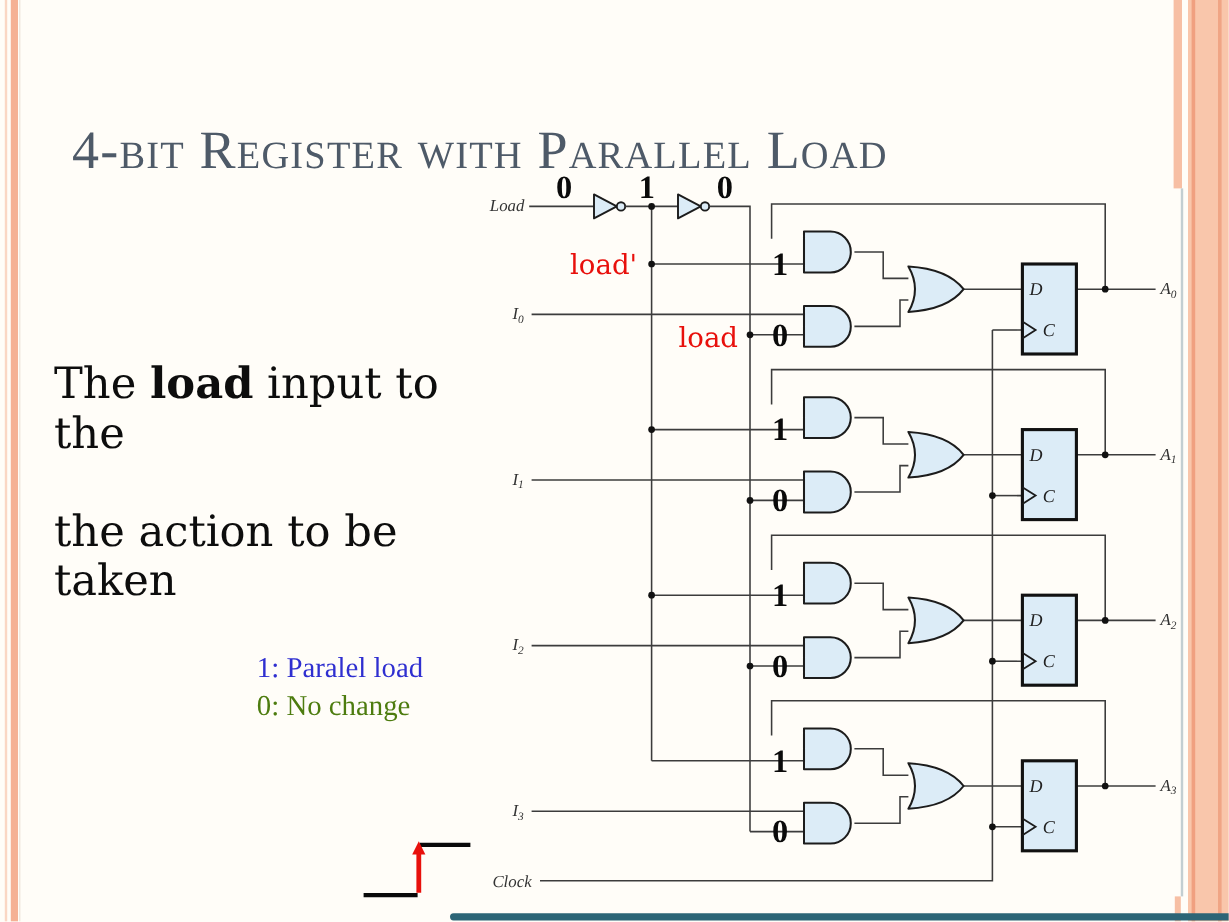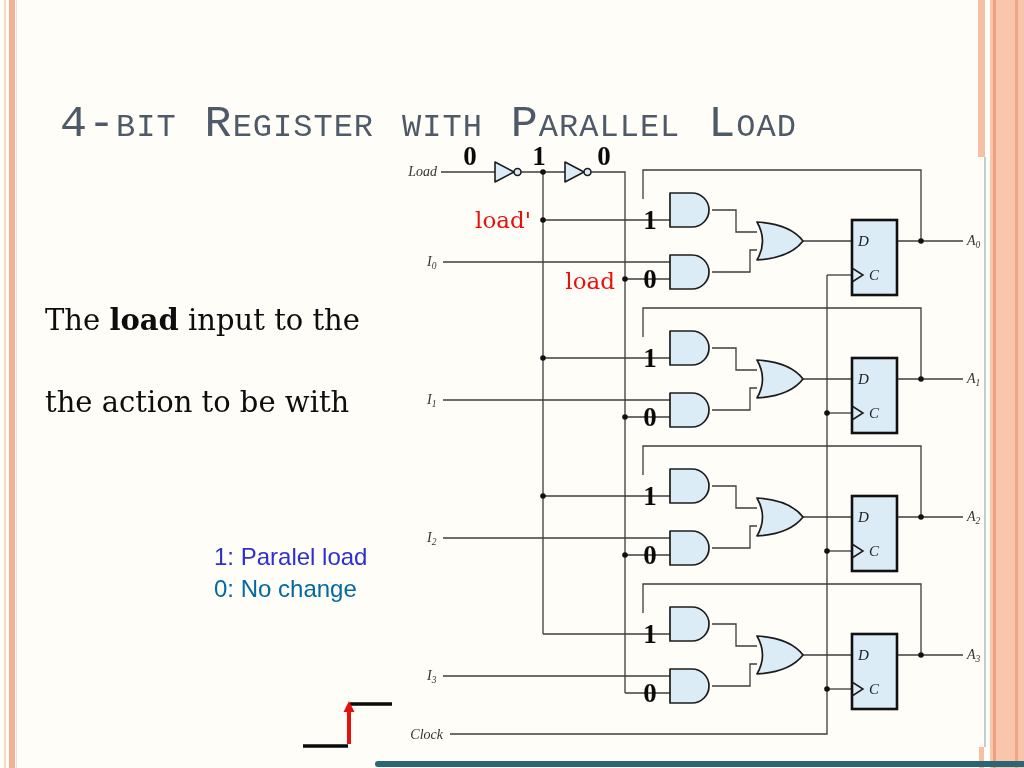--- a/index.html
+++ b/index.html
@@ -3,31 +3,31 @@
 <meta charset="utf-8">
 <style>
   html,body{margin:0;padding:0;}
   body{width:1024px;height:768px;overflow:hidden;position:relative;
        background:#fffdf8;font-family:"Liberation Serif",serif;}
   .abs{position:absolute;}
   
   .stripe{position:absolute;top:0;height:768px;}
   
   #title{position:absolute;left:60px;top:99px;width:900px;
-         font-family:Liberation Mono, monospace;font-size:45px;
+         font-family:Liberation Serif, serif;font-size:45px;
          font-variant:small-caps;letter-spacing:1px;color:#4e5a68;
          white-space:nowrap;}
   
   #bodytext{position:absolute;left:45px;top:300px;width:380px;
-            font-family:"DejaVu Serif",serif;font-size:29px;line-height:41px;
+            font-family:"DejaVu Serif",serif;font-size:36px;line-height:41px;
             color:#0d0d0d;}
   #bodytext b{font-weight:700;}
   
   #legend{position:absolute;left:214px;top:541px;
-          font-family:Liberation Sans, sans-serif;font-size:24px;line-height:32px;}
+          font-family:Liberation Serif, serif;font-size:24px;line-height:32px;}
   
   #bottombar{position:absolute;left:375px;top:761px;width:649px;height:6px;
              background:#2c6576;border-radius:3px 0 0 3px;z-index:6;}
   
   #circuit{position:absolute;left:0;top:0;z-index:4;}
   .wire{fill:none;stroke:#3c3c3c;stroke-width:1.3;}
   .gate{fill:#dcecf7;stroke:#1c1c1c;stroke-width:1.7;stroke-linejoin:round;}
   .inv{fill:#dcecf7;stroke:#1c1c1c;stroke-width:1.6;stroke-linejoin:round;}
   .ff{fill:#dcecf7;stroke:#111;stroke-width:2.6;}
   .wedge{fill:none;stroke:#1c1c1c;stroke-width:1.5;}
@@ -53,26 +53,26 @@
 <div class="abs" style="left:978px;top:0;width:7px;height:157px;background:#f7bfa4;"></div>
 <div class="abs" style="left:984px;top:157px;width:1.5px;height:590px;background:#c3ced1;"></div>
 <div class="abs" style="left:979px;top:747px;width:5px;height:21px;background:#f7bfa4;"></div>
 
 <div id="bottombar"></div>
 
 <div id="title" style="color: rgb(78, 90, 104);">4-bit Register with Parallel Load</div>
 
 <div id="bodytext"><span>The </span><b>load</b><span> input to the</span><br>
   <br>
-  <span>the action to be with</span><br>
+  <span>the action to be taken</span><br>
 </div>
 
 <div id="legend">
   <div style="color: rgb(47, 47, 208);">1: Paralel load</div>
-  <div style="color: #0369a1;">0: No change</div>
+  <div style="color: #4d7c0f;">0: No change</div>
 </div>
 
 <svg id="circuit" width="1024" height="768" viewBox="0 0 1024 768">
 
   <g>
     <text class="siglabel" x="437" y="176" text-anchor="end">Load</text>
     <path class="wire" d="M441,172 H495"></path>
     <path class="inv" d="M495,162 L495,182 L514,172 Z"></path>
     <circle class="inv" cx="517.5" cy="172" r="3.5"></circle>
     <path class="wire" d="M521,172 H565"></path>

